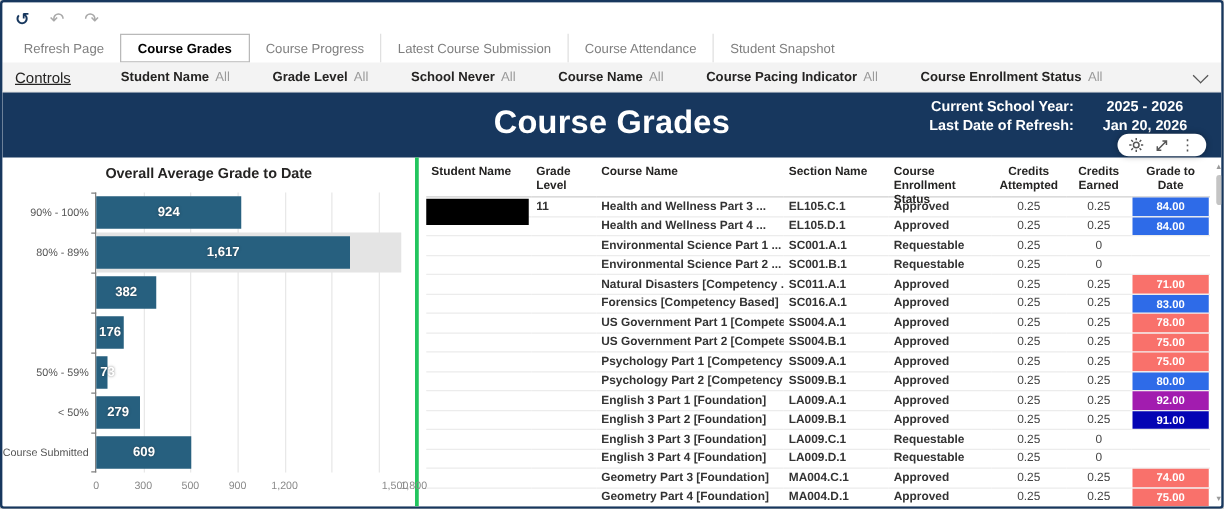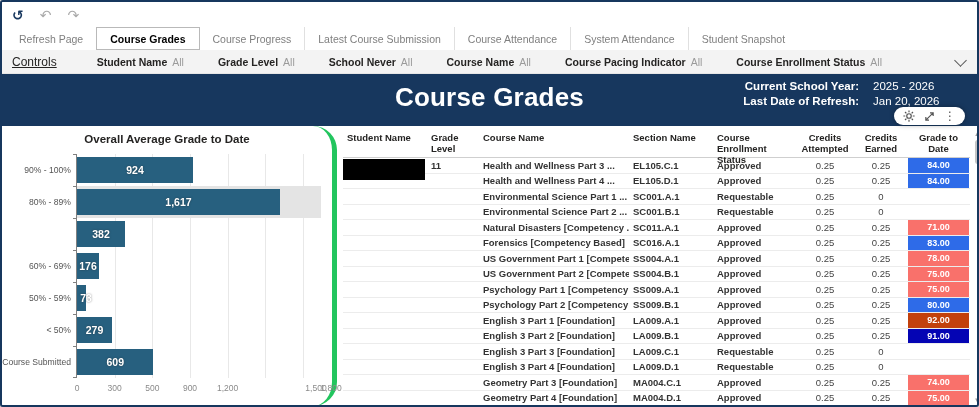--- a/index.html
+++ b/index.html
@@ -22,25 +22,25 @@
   .filters{display:flex;gap:34px;}
   .filter{display:flex;gap:5px;align-items:center;cursor:pointer;}
   .flabel{font-weight:bold;color:#252423;}
   .fval{color:#9a9a9a;}
   .chev{position:absolute;right:12px;top:6px;width:8px;height:8px;border-right:1.6px solid #555;border-bottom:1.6px solid #555;transform:rotate(45deg);cursor:pointer;}
   
   .banner{height:52px;background:#17375e;position:relative;color:#fff;}
   .banner-title{position:absolute;left:0;right:0;top:8px;text-align:center;font-size:26px;font-weight:bold;letter-spacing:.2px;}
   .banner-info{position:absolute;right:18px;top:6px;display:grid;grid-template-columns:auto 86px;column-gap:14px;row-gap:3px;font-size:11.5px;}
   .blabel{font-weight:bold;text-align:right;}
-  .bvalue{font-weight:normal;text-align:left;}
+  .bvalue{font-weight:bold;text-align:center;}
   
   .content{display:flex;height:280px;background:#fff;}
   
-  .chart-panel{position:relative;width:330px;border-right:5px solid #22c55e;flex:none;border-radius:24px;}
+  .chart-panel{position:relative;width:330px;border-right:3px solid #22c55e;flex:none;}
   .chart-title{text-align:center;font-size:11.5px;font-weight:bold;color:#252423;padding-top:7px;}
   .plot-region{position:absolute;left:74px;top:28px;width:226px;height:224px;border-left:1px solid #808080;}
   .gridline{position:absolute;top:0;bottom:0;width:1px;background:#e8e8e8;}
   .band{position:absolute;left:0;width:244px;height:32px;background:#e4e4e4;}
   .crow{position:absolute;left:0;width:100%;height:32px;}
   .cat{position:absolute;left:-76px;width:70px;text-align:right;font-size:8.6px;color:#555;top:0;line-height:32px;white-space:nowrap;}
   .bar{position:absolute;left:0;top:3px;height:26px;cursor:pointer;}
   .bval{position:absolute;top:0;line-height:32px;color:#fff;font-size:10.5px;font-weight:bold;transform:translateX(-50%);white-space:nowrap;text-shadow:0 0 2px rgba(40,40,40,.6);}
   .xtick{position:absolute;bottom:-15px;transform:translateX(-50%);font-size:8.5px;color:#8a8a8a;}
   .ytick{position:absolute;left:-4px;width:4px;height:1px;background:#808080;}
@@ -74,21 +74,20 @@
     <span class="ic ic-undo">↶</span>
     <span class="ic ic-redo">↷</span>
   </div>
 
   <div class="tabs" id="tabs">
       <div class="tab">Refresh Page</div>
       <div class="tab active">Course Grades</div>
       <div class="tab">Course Progress</div>
       <div class="tab">Latest Course Submission</div>
       <div class="tab">Course Attendance</div>
-      <div class="tab">System Attendance</div>
       <div class="tab">Student Snapshot</div>
     </div>
 
   <div class="controls">
     <span class="controls-title">Controls</span>
     <div class="filters" id="controls-filters">
         <div class="filter">
           <div class="flabel">Student Name</div>
           <div class="fval">All</div>
         </div>
@@ -156,21 +155,20 @@
             <div class="bar" style="width: 203.023px; background: rgb(39, 96, 127);"></div>
             <div class="bval" style="left: 101.512px;">1,617</div>
           </div>
           <div class="ytick" style="top: 32px;"></div>
           <div class="crow" style="top: 64px;">
             <div class="bar" style="width: 47.9622px; background: rgb(39, 96, 127);"></div>
             <div class="bval" style="left: 23.9811px;">382</div>
           </div>
           <div class="ytick" style="top: 64px;"></div>
           <div class="crow" style="top: 96px;">
-            <div class="cat">60% - 69%</div>
             <div class="bar" style="width: 22.0978px; background: rgb(39, 96, 127);"></div>
             <div class="bval" style="left: 11.0489px;">176</div>
           </div>
           <div class="ytick" style="top: 96px;"></div>
           <div class="crow" style="top: 128px;">
             <div class="cat">50% - 59%</div>
             <div class="bar" style="width: 9.16556px; background: rgb(39, 96, 127);"></div>
             <div class="bval" style="left: 9px;">73</div>
           </div>
           <div class="ytick" style="top: 128px;"></div>
@@ -300,21 +298,21 @@
             <div class="pill" style="background: rgb(46, 107, 232);">80.00</div>
           </div>
           <div class="td"></div>
           <div class="td bold"></div>
           <div class="td bold">English 3 Part 1 [Foundation]</div>
           <div class="td bold">LA009.A.1</div>
           <div class="td bold">Approved</div>
           <div class="td c">0.25</div>
           <div class="td c">0.25</div>
           <div class="td c" style="padding: 0px 1px;">
-            <div class="pill" style="background: #c2410c;">92.00</div>
+            <div class="pill" style="background: #a21caf;">92.00</div>
           </div>
           <div class="td"></div>
           <div class="td bold"></div>
           <div class="td bold">English 3 Part 2 [Foundation]</div>
           <div class="td bold">LA009.B.1</div>
           <div class="td bold">Approved</div>
           <div class="td c">0.25</div>
           <div class="td c">0.25</div>
           <div class="td c" style="padding: 0px 1px;">
             <div class="pill" style="background: rgb(4, 4, 180);">91.00</div>

